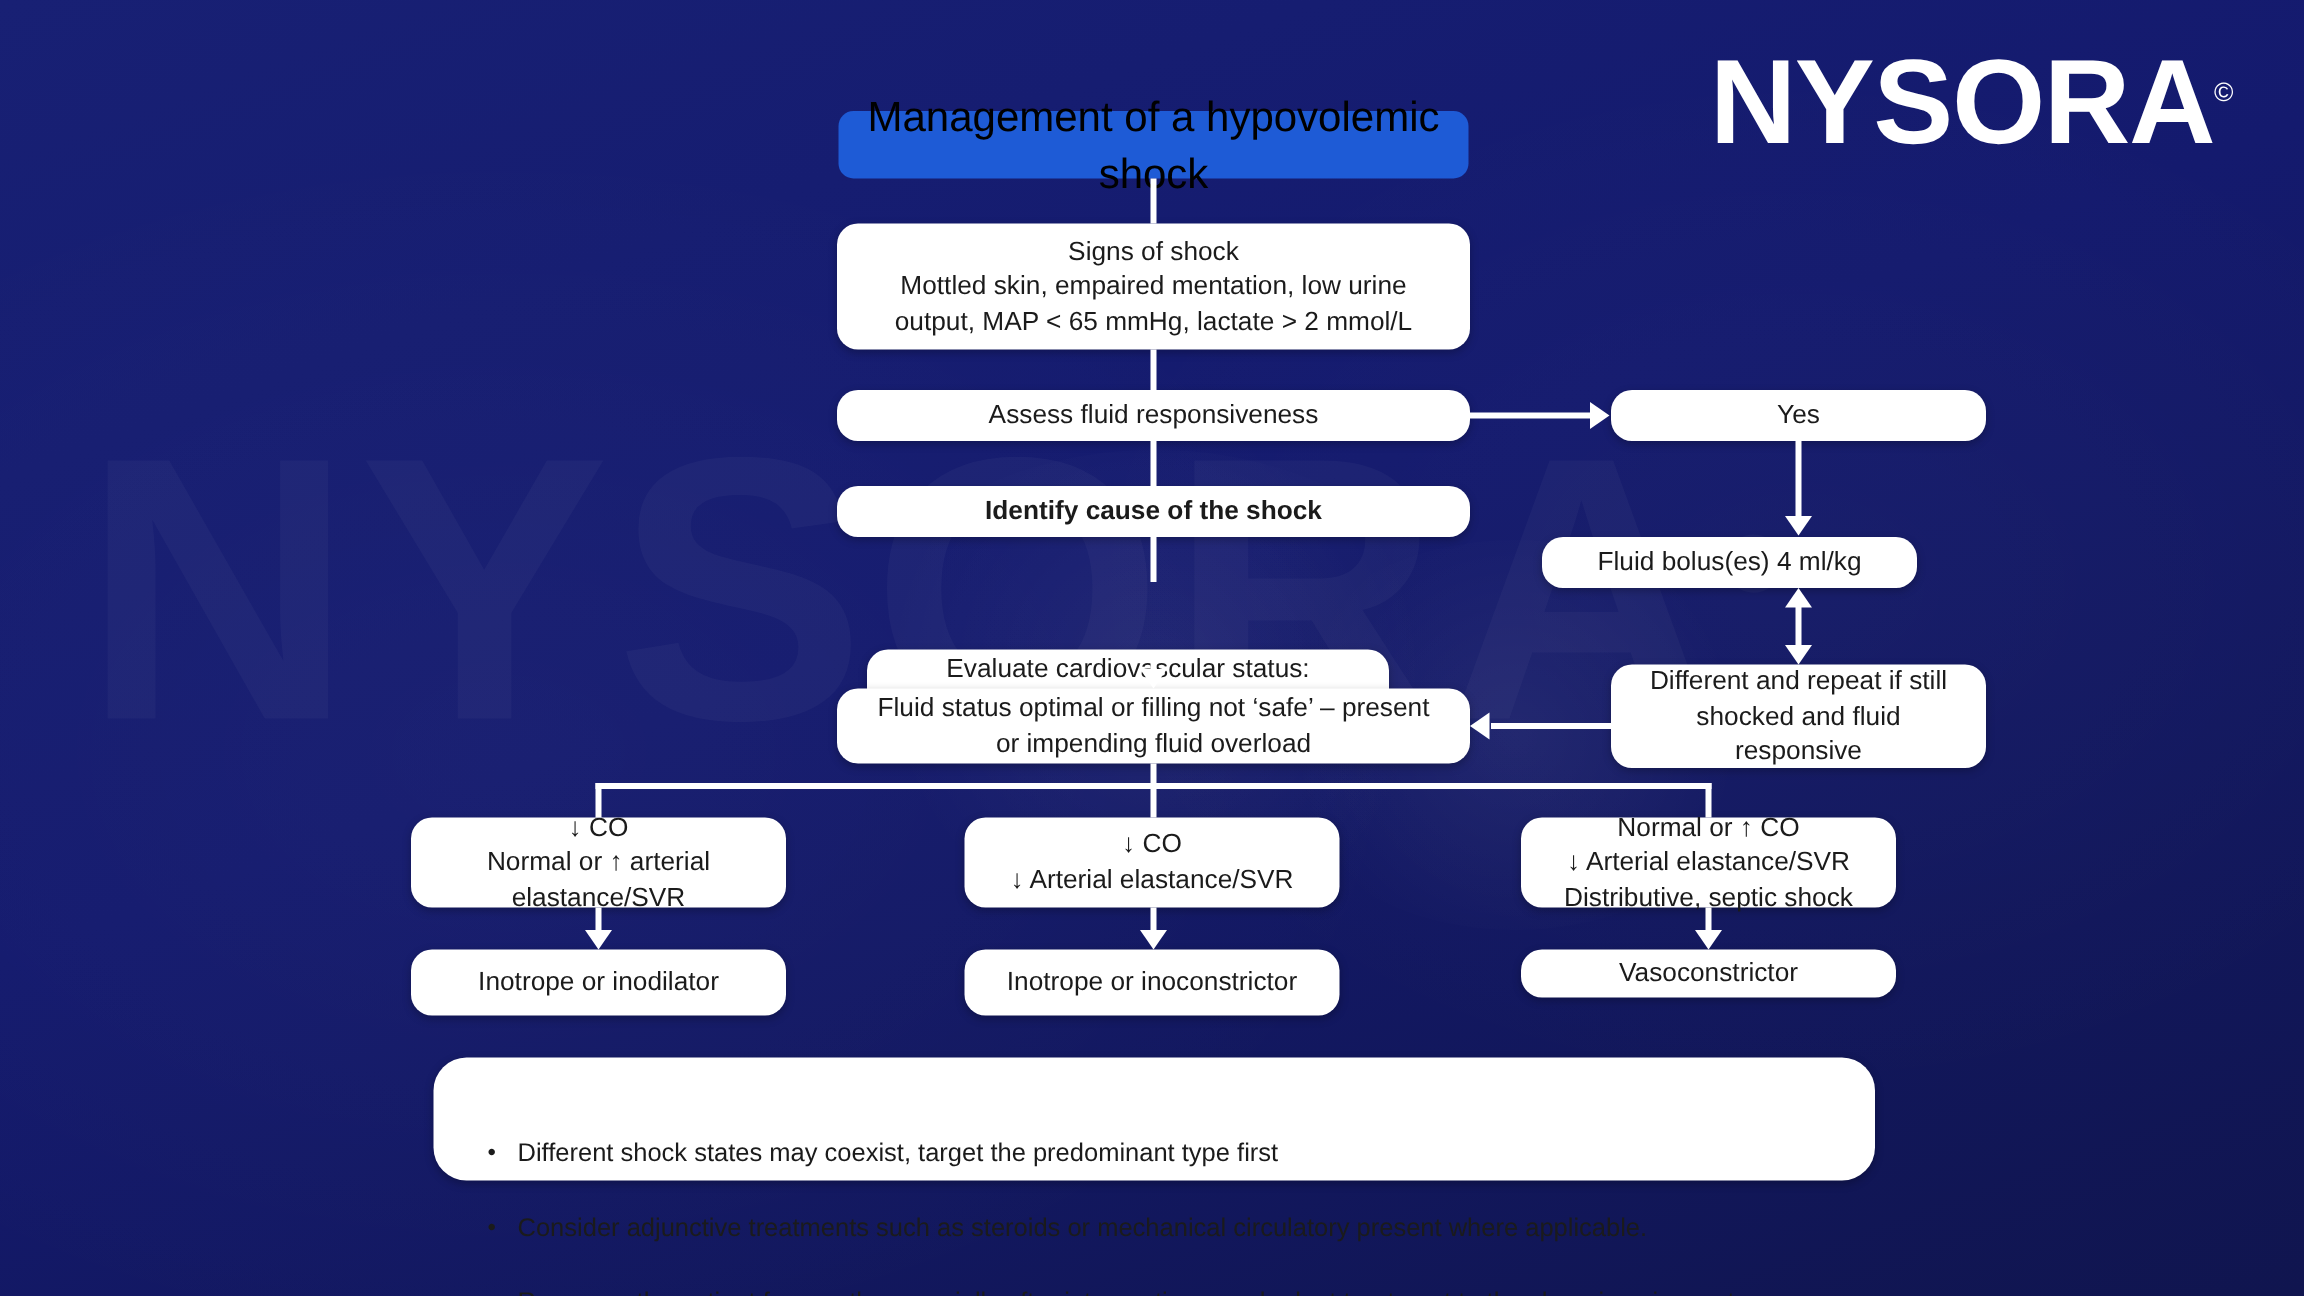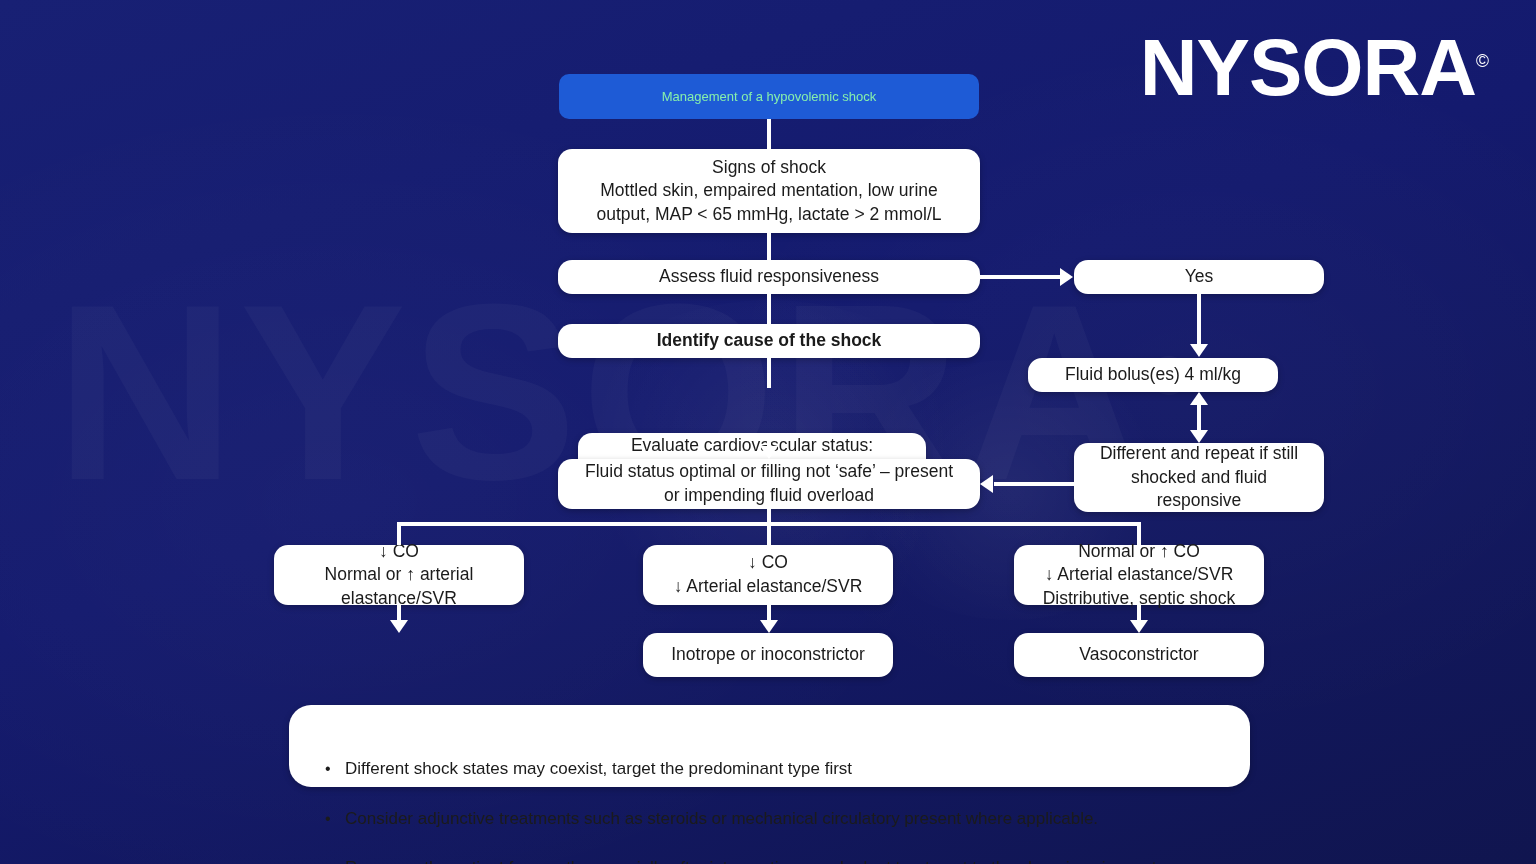--- a/index.html
+++ b/index.html
@@ -77,22 +77,22 @@
     justify-content: center;
     text-align: center;
     font-size: 17.5px;
     line-height: 1.35;
     padding: 6px 14px;
     box-shadow: 0 2px 6px rgba(0,0,0,0.25);
     white-space: pre-line;
   }
   .node.title {
     background: #1e5bd6;
-    color: #86efac;
-    font-size: 13px;
+    color: #000000;
+    font-size: 28px;
     border-radius: 10px;
     box-shadow: none;
     text-align: center;
   }
   .node.bullets {
     display: block;
     text-align: left;
     padding: 14px 26px;
     border-radius: 22px;
     font-size: 17px;
@@ -184,24 +184,25 @@
 Normal or ↑ arterial
 elastance/SVR</div>
 
   <div class="node" style="left:643px; top:545px; width:250px; height:60px;">↓ CO
 ↓ Arterial elastance/SVR</div>
 
   <div class="node" style="left:1014px; top:545px; width:250px; height:60px;">Normal or ↑ CO
 ↓ Arterial elastance/SVR
 Distributive, septic shock</div>
 
+  <div class="node" style="left:274px; top:633px; width:250px; height:44px;">Inotrope or inodilator</div>
 
   <div class="node" style="left:643px; top:633px; width:250px; height:44px;">Inotrope or inoconstrictor</div>
 
-  <div class="node" style="left:1014px; top:633px; width:250px; height:44px;">Vasoconstrictor</div>
+  <div class="node" style="left:1014px; top:633px; width:250px; height:32px;">Vasoconstrictor</div>
 
   <div class="node bullets" style="left:289px; top:705px; width:961px; height:82px;">
     <ul>
       <li>Different shock states may coexist, target the predominant type first</li>
       <li>Consider adjunctive treatments such as steroids or mechanical circulatory present where applicable.</li>
       <li>Reassess the patient frequently, especially after interventions, and adapt treatment to the changing circumstances</li>
     </ul>
   </div>
 
   <div class="conn v" style="left:767px; top:119px; height:30px;"></div>

